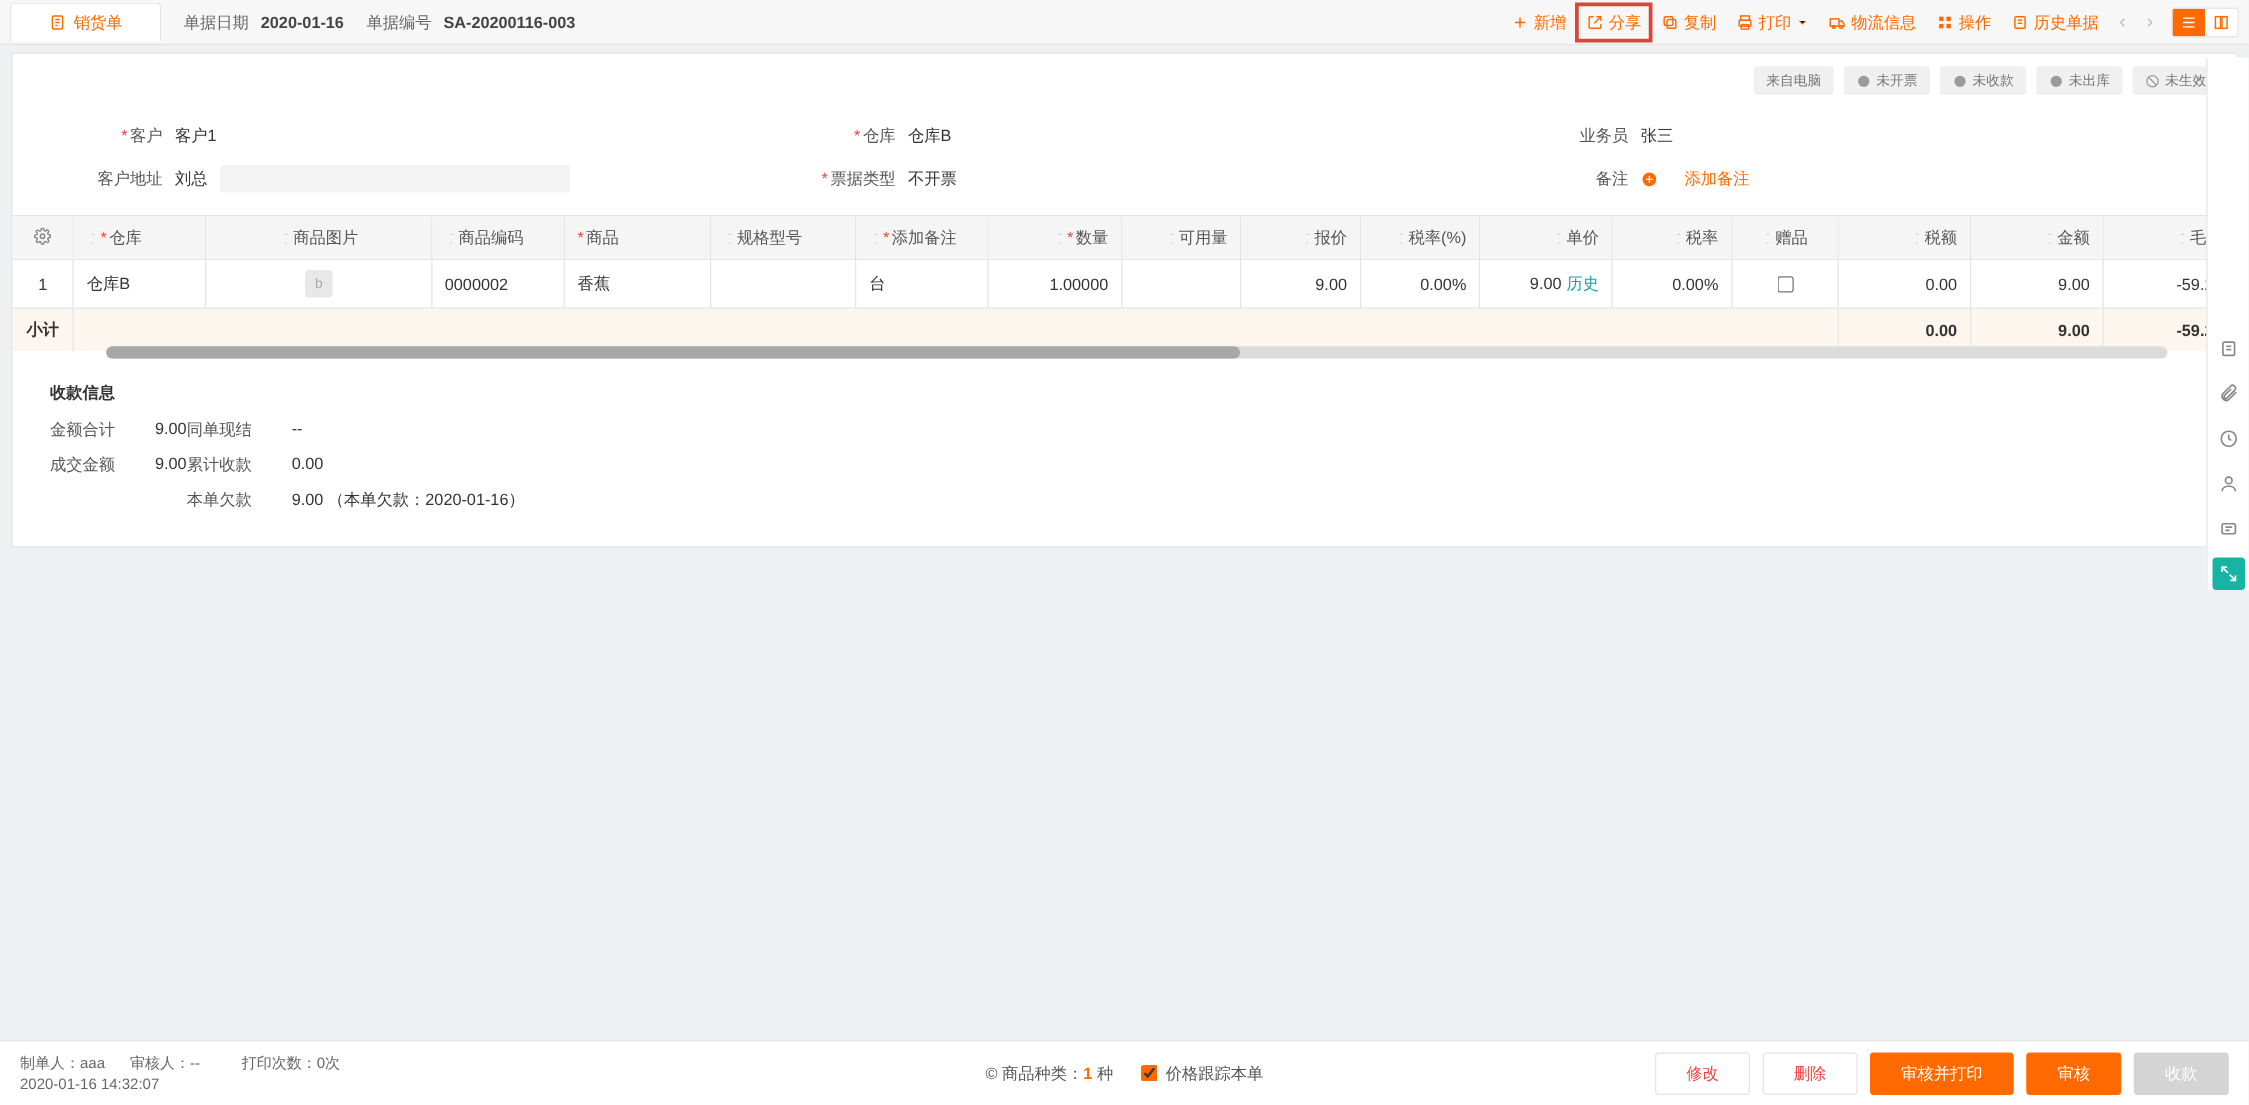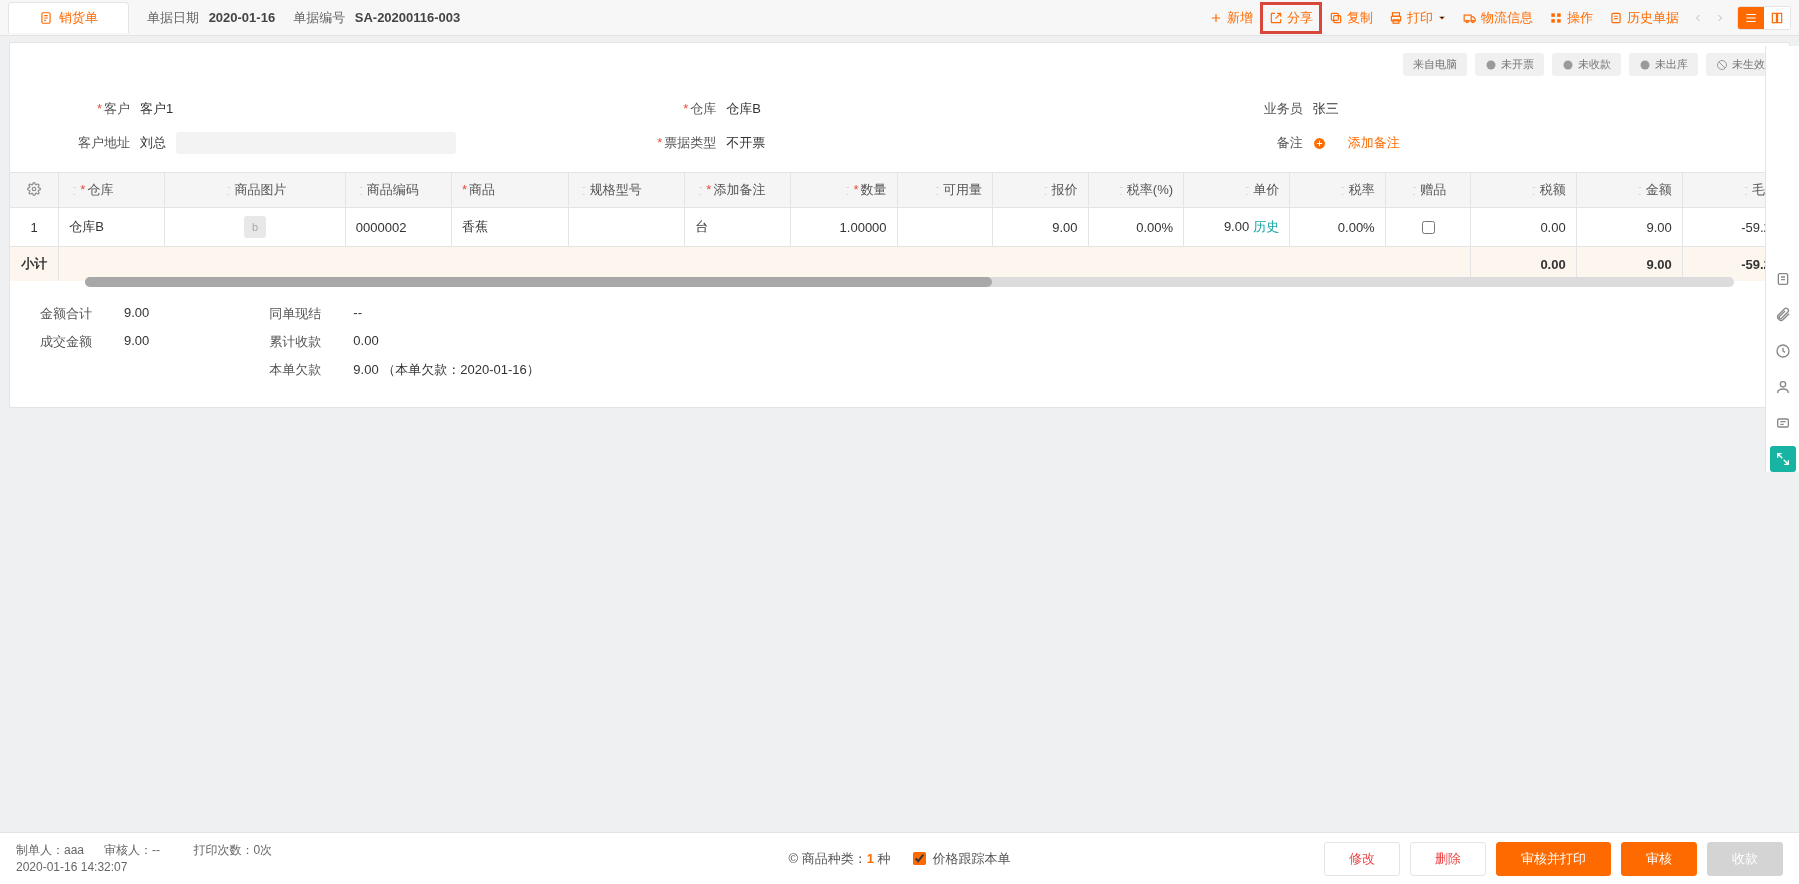--- a/index.html
+++ b/index.html
@@ -162,21 +162,21 @@
     margin-top:-4px;
     z-index:2;
   }
   .fake-scroll .thumb {
     position:absolute;left:0;top:0;height:10px;width:55%;background:#a8a8a8;border-radius:5px;
   }
 
   
   .pay-section { padding: 18px 30px 28px 30px; }
   .pay-section h4 { margin: 0 0 12px 0; font-size: 13px; font-weight: 600; }
-  .pay-cols { display: flex; gap: 120px; }
+  .pay-cols { display: flex; }
   .pay-cols .col { display: flex; flex-direction: column; gap: 10px; }
   .pay-cols .row { display: flex; gap: 14px; }
   .pay-cols .row .k { width: 70px; text-align: left; color: #555; }
   .pay-cols .row .v { color: #333; }
   .red { color: #e74c3c; }
 
   
   .right-rail {
     position: absolute; right: 0; top: 46px;
     width: 34px; background: #fff;
@@ -461,20 +461,21 @@
           <td class="right">-59.21</td>
         </tr>
       </tbody>
     </table>
     <div class="fake-scroll">
         <div class="thumb"></div>
       </div>
   </div>
 
   <div class="pay-section">
+    <h4>收款信息</h4>
     <div class="pay-cols">
       <div class="col">
         <div class="row">
             <span class="k">金额合计</span>
             <span class="v">9.00</span>
           </div>
         <div class="row">
             <span class="k">成交金额</span>
             <span class="v">9.00</span>
           </div>

